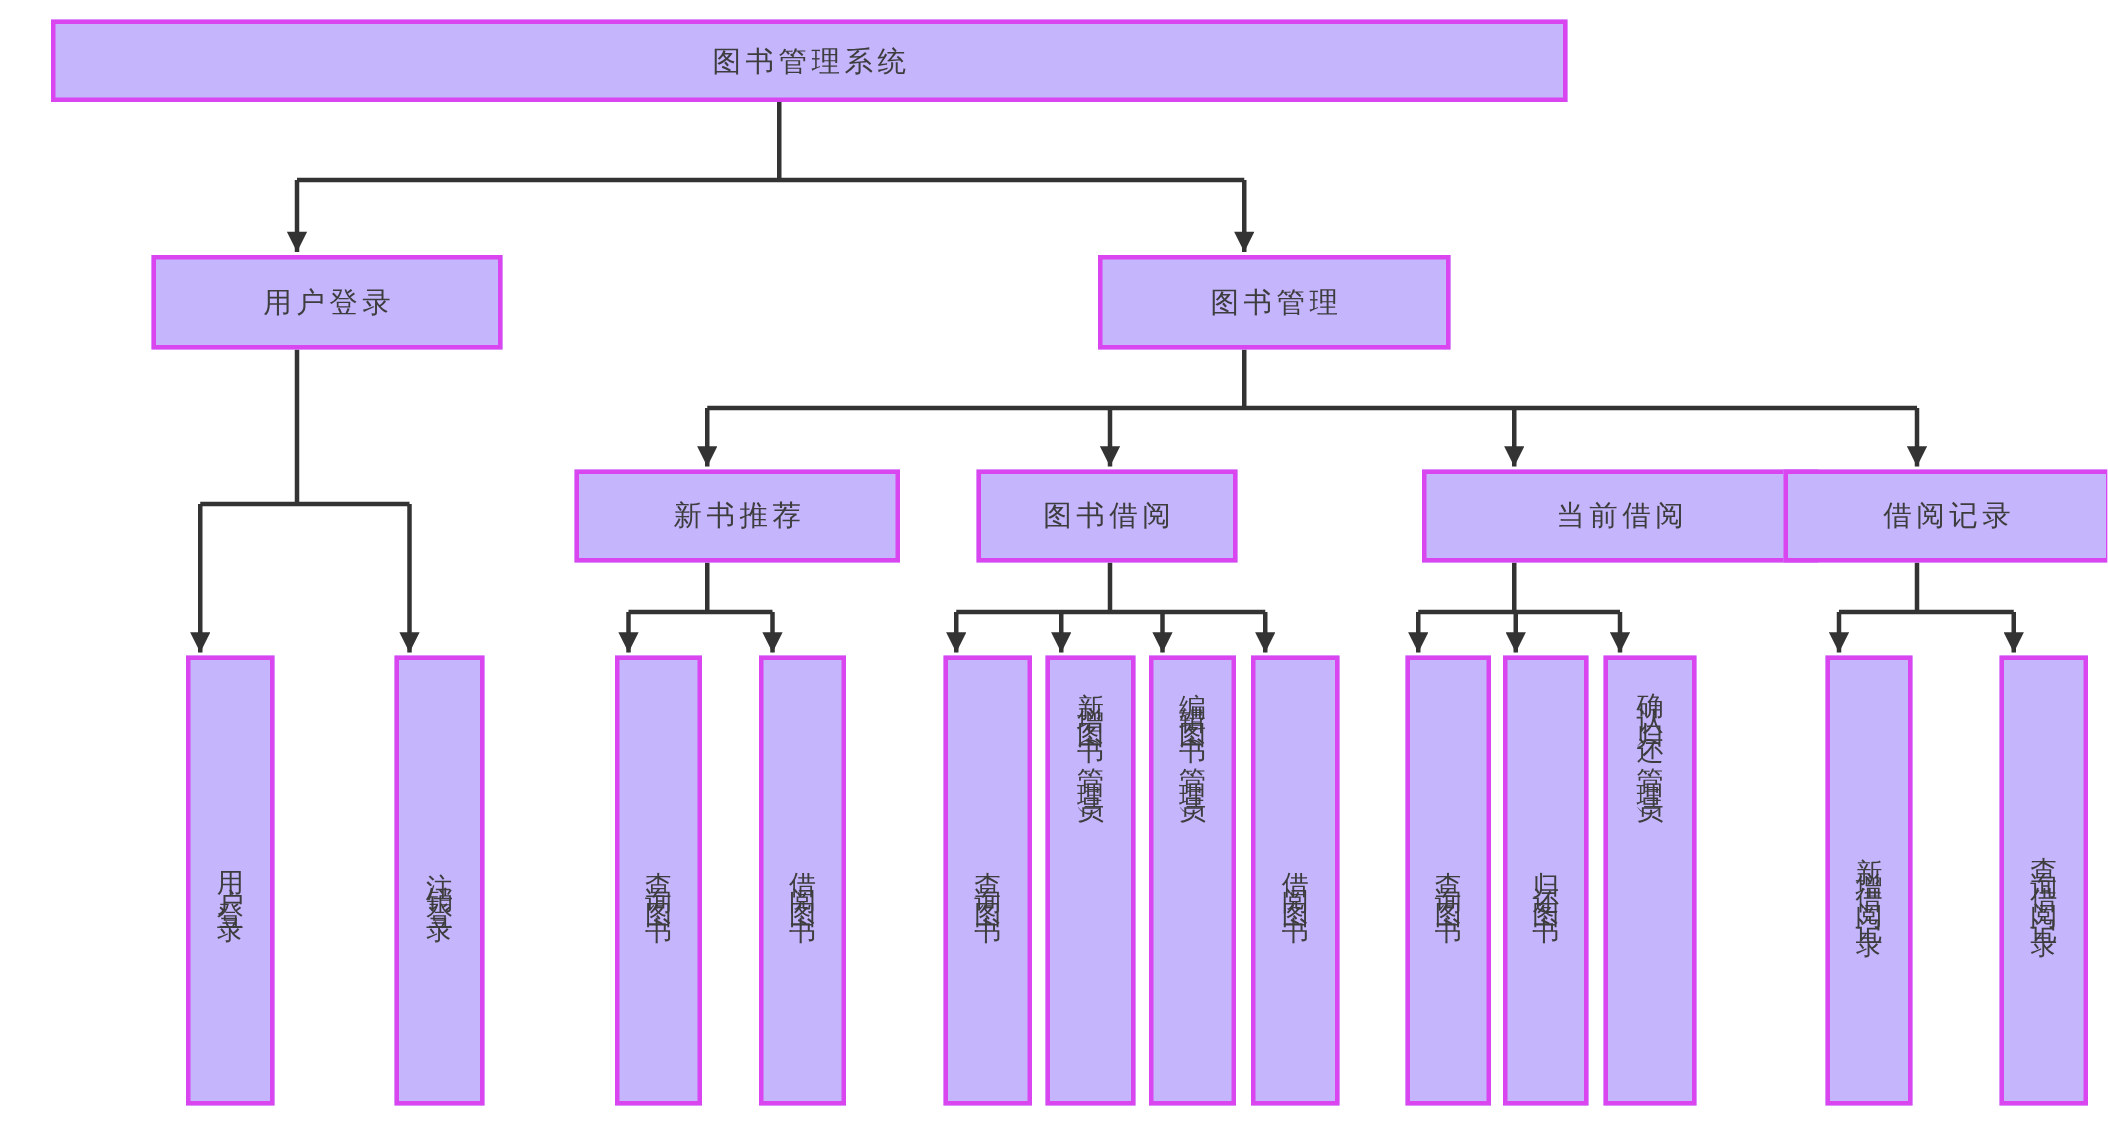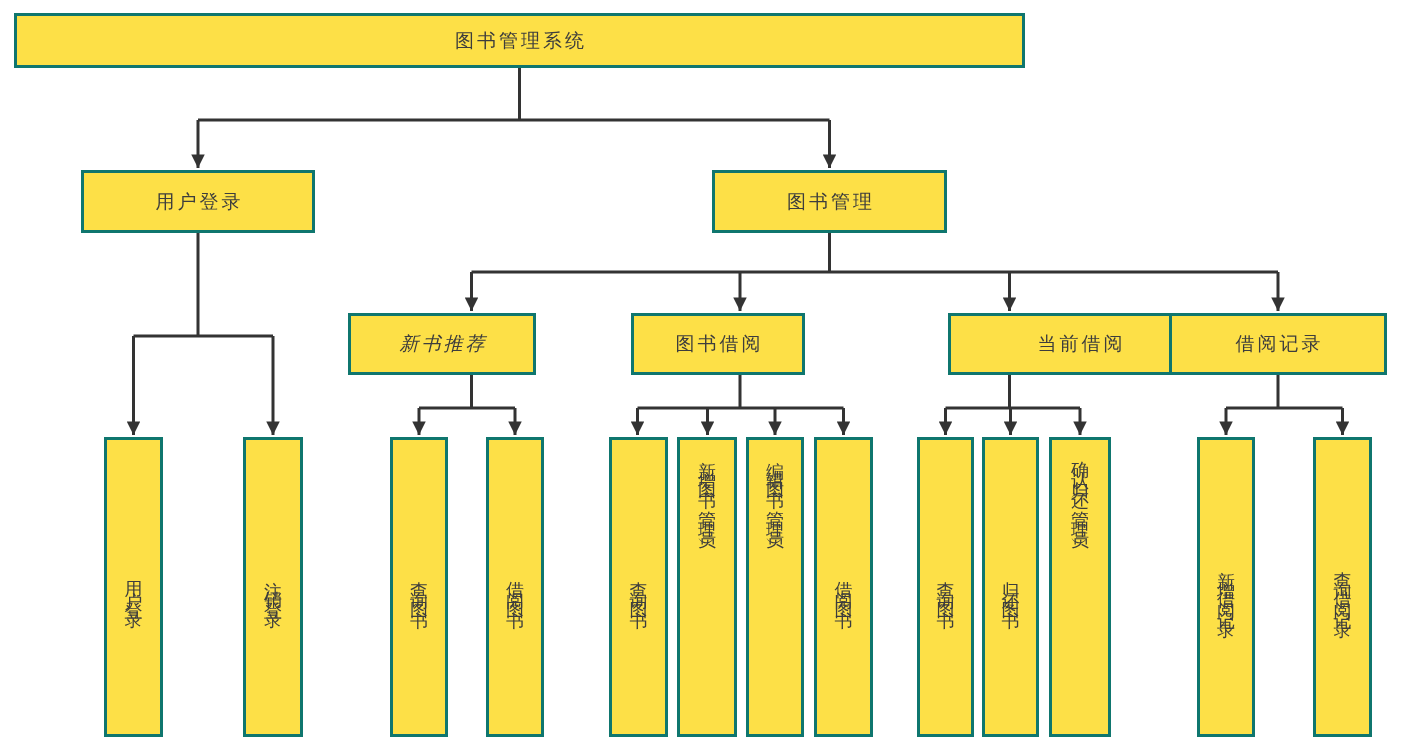--- a/index.html
+++ b/index.html
@@ -18,40 +18,41 @@
   .connectors {
     position: absolute;
     left: 0; top: 0;
     width: 1405px;
     height: 747px;
     pointer-events: none;
   }
   .node {
     position: absolute;
     box-sizing: border-box;
-    border: 3px solid #0f766e;
-    background: #fde047;
+    border: 3px solid #d946ef;
+    background: #c4b5fd;
     display: flex;
     align-items: center;
     justify-content: center;
     color: #3d3d3d;
+    margin-left: 20px;
   }
   .node--h {
     font-size: 19px;
     letter-spacing: 3px;
     text-indent: 3px; 
     white-space: nowrap;
   }
   .node--root  { left: 14px;  top: 13px;  width: 1011px; height: 55px; }
   .node--l2a   { left: 81px;  top: 170px; width: 234px;  height: 63px; }
   .node--l2b   { left: 712px; top: 170px; width: 235px;  height: 63px; }
   .node--mid   { top: 313px; height: 62px; }
-  .node--m1 { left: 348px;  width: 188px; font-style: italic; }
+  .node--m1 { left: 363px;  width: 217px; }
   .node--m2 { left: 631px;  width: 174px; }
-  .node--m3 { left: 948px;  width: 264px; }
+  .node--m3 { left: 928px;  width: 264px; }
   .node--m4 { left: 1169px; width: 218px; }
   .leaf {
     top: 437px;
     height: 300px;
   }
   .leaf .vtext {
     writing-mode: vertical-lr;
     text-orientation: mixed;
     font-size: 18px;
     letter-spacing: 10px;

